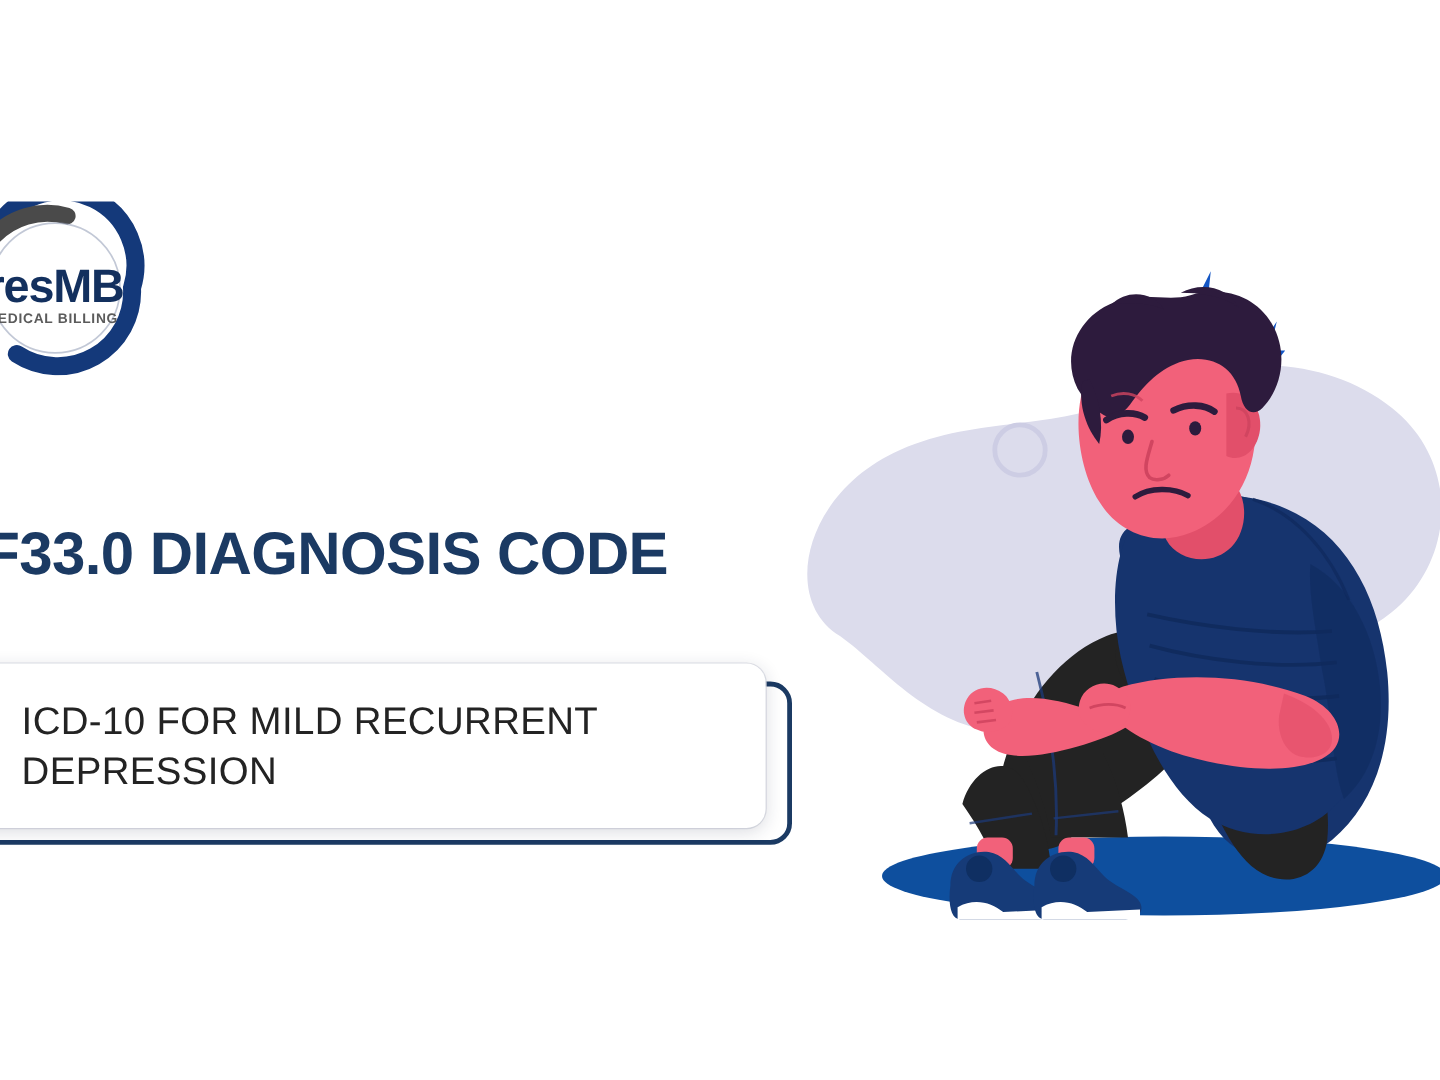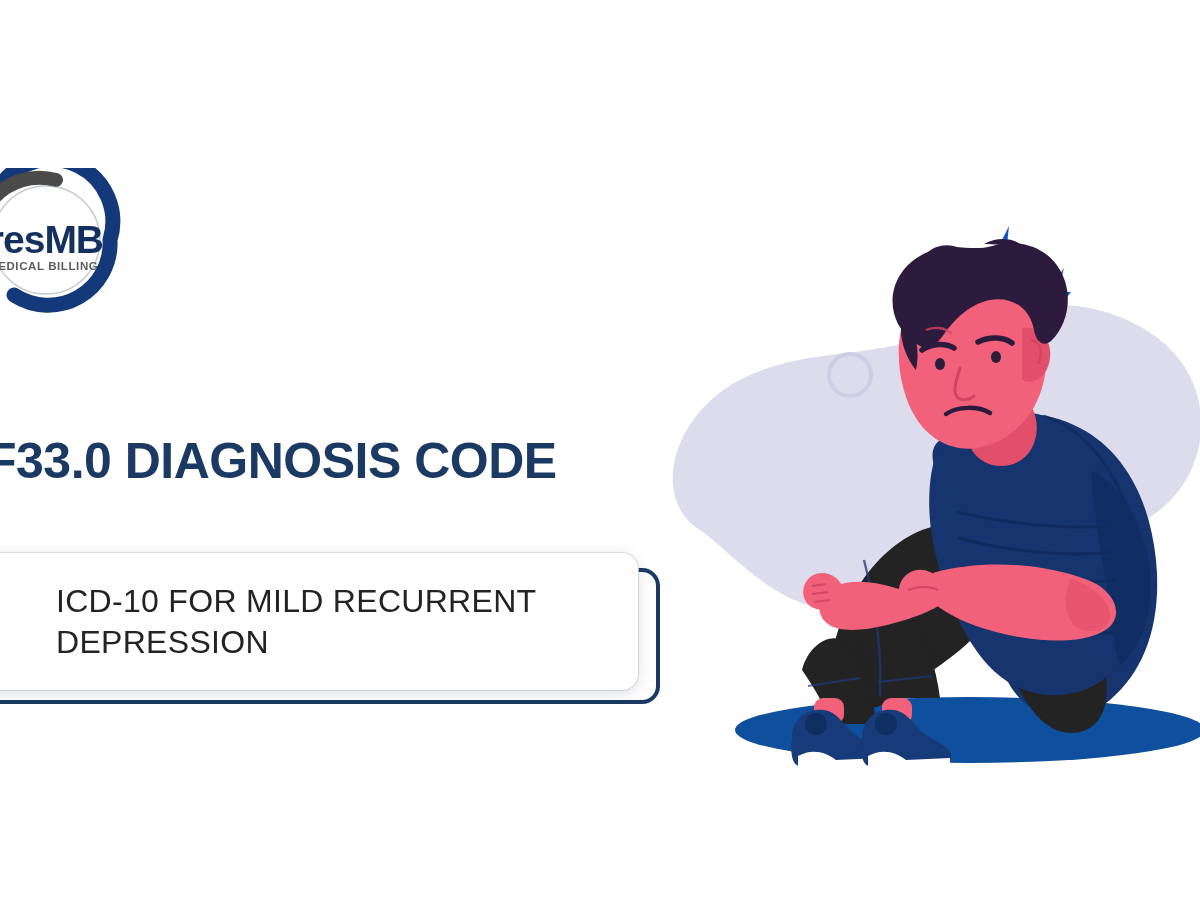--- a/index.html
+++ b/index.html
@@ -100,21 +100,20 @@
     position: absolute;
     left: 48px;
     top: 28px;
     width: 590px;
     font-family: "Liberation Sans", sans-serif;
     font-weight: 400;
     font-size: 32px;
     letter-spacing: 0.3px;
     line-height: 1.28;
     color: #232323;
-    margin-left: 38px;
   }
 
   
   .illus {
     position: absolute;
     left: 640px;
     top: 200px;
     width: 570px;
     height: 600px;
   }

